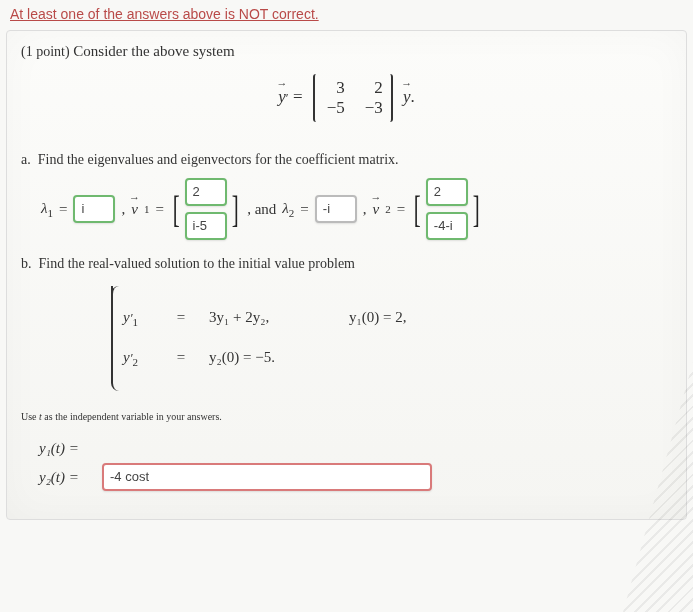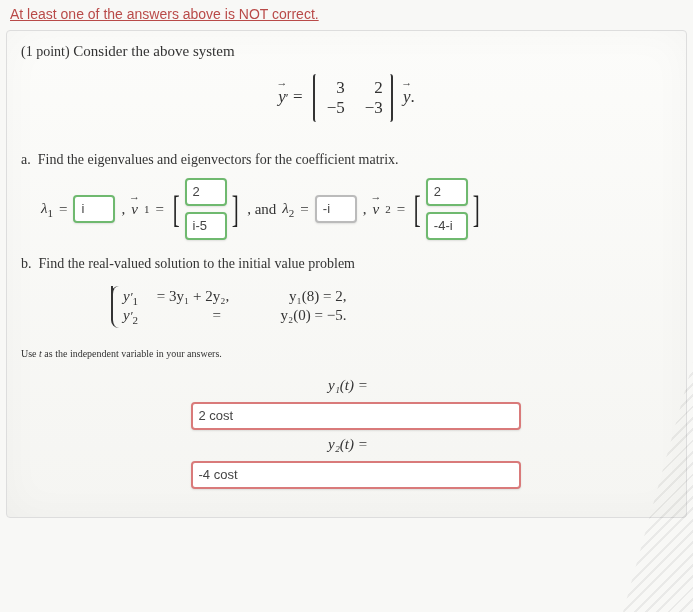--- a/index.html
+++ b/index.html
@@ -106,26 +106,26 @@
     .ivp-inner { display: inline-block; border-left: 2px solid #333; border-radius: 0 0 0 8px; padding: 2px 0 2px 10px; position: relative; }
     .ivp-inner::before {
       content: '';
       position: absolute;
       left: -2px; top: 0;
       width: 6px; height: 50%;
       border-left: 2px solid #333;
       border-top-left-radius: 8px;
       border-top: 0;
     }
-    .ivp-row { display: flex; gap: 0; margin: 0 0; align-items: baseline; justify-content: space-between; }
+    .ivp-row { display: flex; gap: 20px; margin: 21px 0; align-items: baseline; }
     .ivp-row .lhs { width: 30px; font-style: italic; }
     .ivp-row .eq { width: 16px; text-align: center; }
     .ivp-row .rhs1 { width: 120px; }
     .note { font-size: 10px; margin: 14px 0 18px 0; }
-    .answer-row { display: flex; align-items: center; gap: 8px; margin: 6px 0 6px 18px; font-size: 15px; flex-direction: column; }
+    .answer-row { display: flex; align-items: center; gap: 8px; margin: 6px 0 6px 18px; font-size: 15px; }
     .answer-row .lbl { font-style: italic; width: 55px; }
     sub { font-size: 11px; font-style: normal; }
     .prime { font-size: 13px; }
     .italic { font-style: italic; }
     .hatching {
       position: absolute;
       right: 0;
       bottom: 0;
       width: 70px;
       height: 250px;
@@ -217,37 +217,36 @@
       <span>b.</span>&nbsp;
       <span>Find the real-valued solution to the initial value problem</span>
     </div>
 
     <div class="ivp">
       <div class="ivp-inner">
         <div class="ivp-row">
           <span class="lhs"><i>y</i><span class="prime">′</span><sub>1</sub></span>
           <span class="eq">=</span>
           <span class="rhs1">3y₁ + 2y₂,</span>
-          <span>y₁(8) = 2,</span>
+          <span>y₁(0) = 2,</span>
         </div>
         <div class="ivp-row">
           <span class="lhs"><i>y</i><span class="prime">′</span><sub>2</sub></span>
           <span class="eq">=</span>
           <span>y₂(0) = −5.</span>
         </div>
       </div>
     </div>
 
     <div class="note">
       <span>Use </span><span class="italic">t</span><span> as the independent variable in your answers.</span>
     </div>
 
     <div class="answer-row">
       <span class="lbl">y₁(t) =</span>
-      <span class="field incorrect long">2 cost</span>
     </div>
     <div class="answer-row">
       <span class="lbl">y₂(t) =</span>
       <span class="field incorrect long">-4 cost</span>
     </div>
   </div>
 
 </div>
 
 <div class="hatching"></div>

